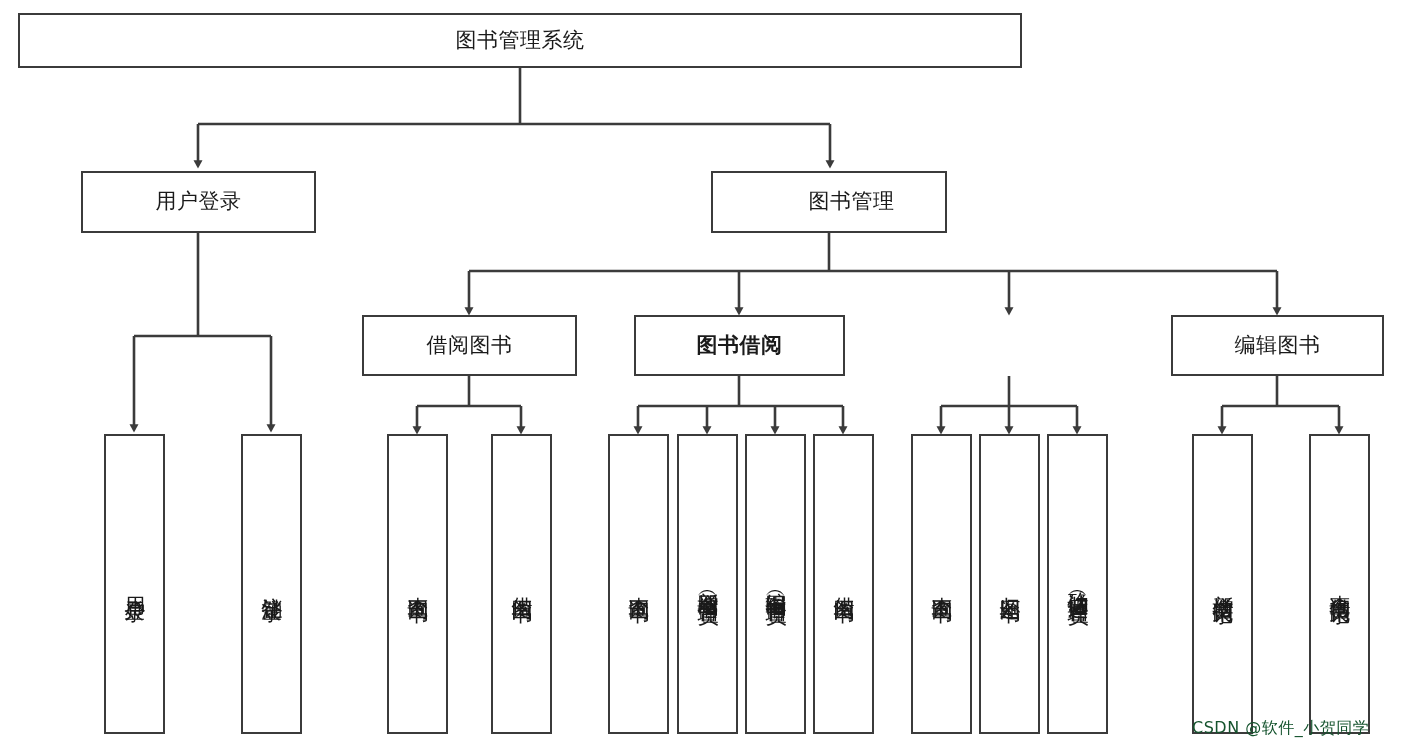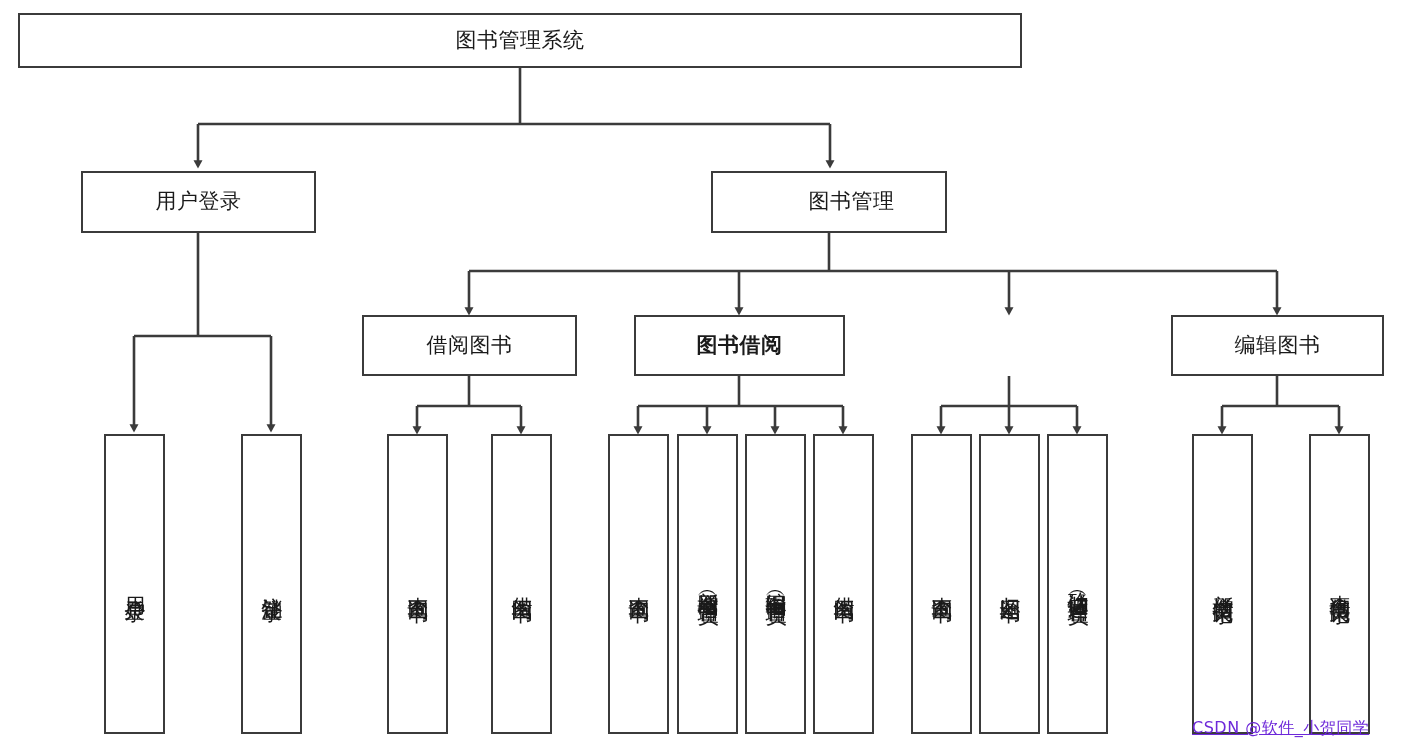--- a/index.html
+++ b/index.html
@@ -58,25 +58,24 @@
   }
   .node-v .vlabel {
     writing-mode: vertical-rl;
     text-orientation: upright;
     display: block;
     text-align: center;
   }
   .watermark {
     position: absolute;
     font-size: 16px;
-    color: #6d28d9;
+    color: #14532d;
     white-space: nowrap;
     z-index: 3;
     letter-spacing: 0.5px;
-    text-decoration: underline;
   }
 </style>
 </head>
 <body>
 
 <div id="diagram-root">
 
   <svg id="diagram-svg" viewBox="0 0 1405 747">
     <defs>
       <marker id="arrowhead" markerWidth="11" markerHeight="11" refX="4.2" refY="5" orient="auto" markerUnits="userSpaceOnUse">

